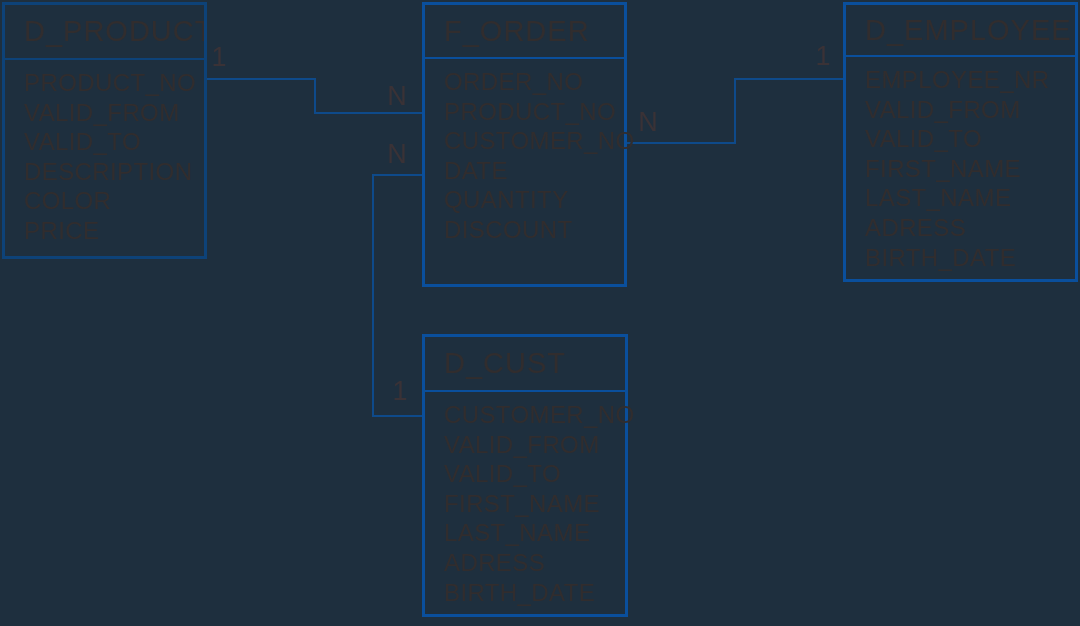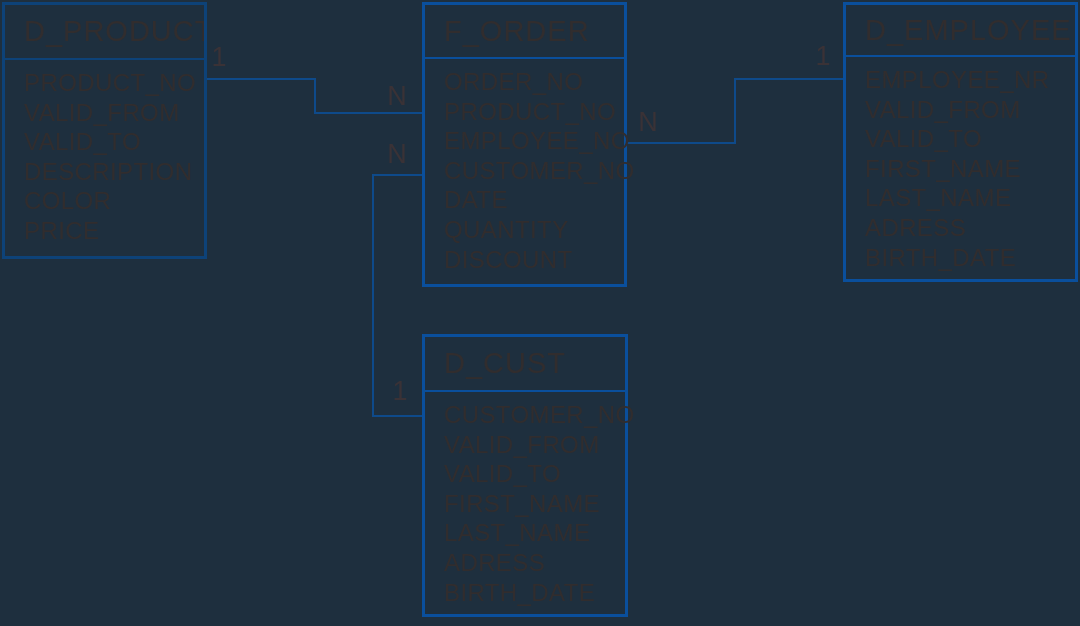--- a/index.html
+++ b/index.html
@@ -97,21 +97,20 @@
         <div class="entity-field">PRICE</div>
       </div>
     </div>
     <div class="entity" style="left: 422px; top: 2px; width: 205px; height: 285px;">
       <div class="entity-header" style="height: 54px;">
         <span class="entity-title">F_ORDER</span>
       </div>
       <div class="entity-body">
         <div class="entity-field">ORDER_NO</div>
         <div class="entity-field">PRODUCT_NO</div>
-        <div class="entity-field">EMPLOYEE_NO</div>
         <div class="entity-field">CUSTOMER_NO</div>
         <div class="entity-field">DATE</div>
         <div class="entity-field">QUANTITY</div>
         <div class="entity-field">DISCOUNT</div>
       </div>
     </div>
     <div class="entity" style="left: 843px; top: 2px; width: 235px; height: 280px;">
       <div class="entity-header" style="height: 52px;">
         <span class="entity-title">D_EMPLOYEE</span>
       </div>

